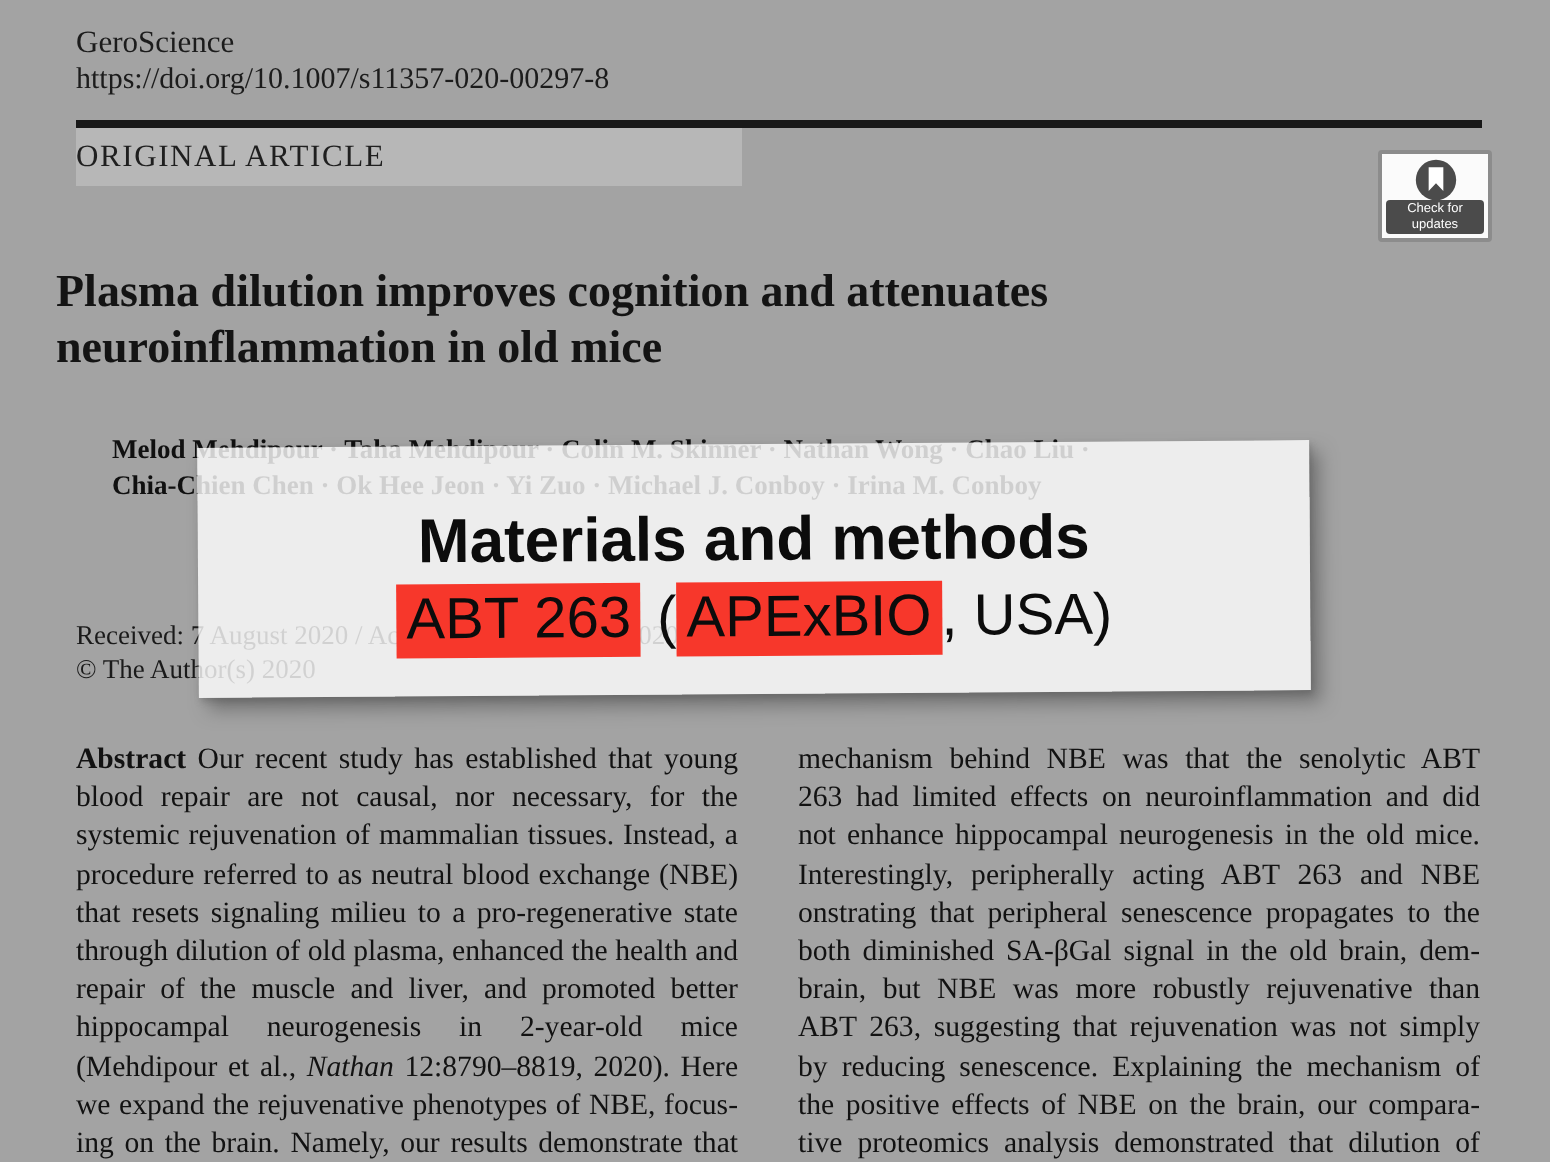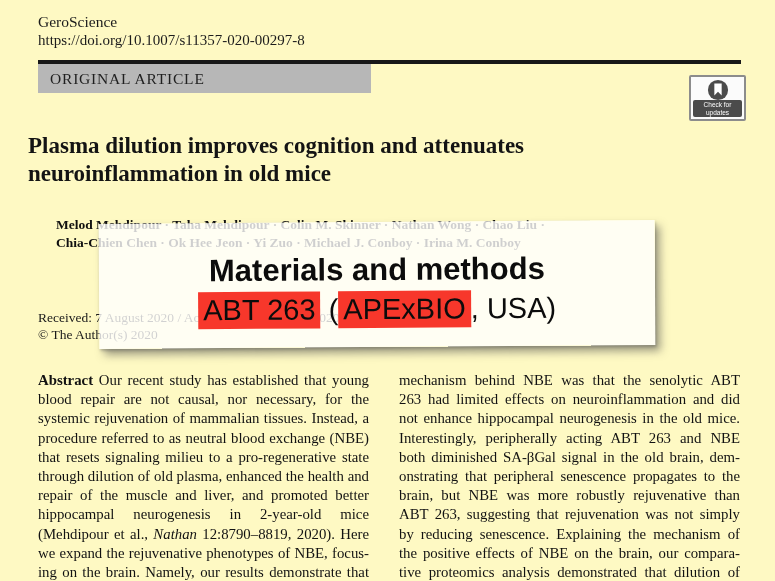--- a/index.html
+++ b/index.html
@@ -1,27 +1,27 @@
 <!DOCTYPE html>
 <html><head>
 <meta charset="utf-8">
 <style>
   * { margin:0; padding:0; box-sizing:border-box; }
   html,body { background:#ffffff; }
   .page {
-    position:relative; width:775px; height:581px; background:#fef9c3;
+    position:relative; width:775px; height:581px; background:#a3a3a3;
     font-family:"Liberation Serif", serif; color:#161616; overflow:hidden;
   }
   
   .journal-name { position:absolute; left:38px; top:13px; font-size:15.5px; color:#1c1c1c; }
   .doi-line     { position:absolute; left:38px; top:32px; font-size:15px; color:#1c1c1c; }
   .top-rule     { position:absolute; left:38px; top:60px; width:703px; height:4px; background:#181818; }
   .type-bar     {
     position:absolute; left:38px; top:64px; width:333px; height:29px;
-    background:#b7b7b7; line-height:29px; padding-left:12px;
+    background:#b7b7b7; line-height:29px; padding-left:0;
     font-size:15.5px; letter-spacing:0.8px; color:#1f1f1f;
   }
   
   .crossmark {
     position:absolute; left:689px; top:75px; width:57px; height:46px;
     border:2px solid #8c8c8c; border-radius:2px; background:#fbfbfb;
   }
   .crossmark .logo { position:absolute; left:50%; top:2px; transform:translateX(-50%); width:22px; height:22px; }
   .crossmark .band {
     position:absolute; left:2px; right:2px; bottom:2px; height:17px;
@@ -107,22 +107,22 @@
     <div class="tline"><span>(Mehdipour et al.,</span> <i>Nathan</i> <span>12:8790–8819, 2020). Here</span></div>
     <div class="tline">we expand the rejuvenative phenotypes of NBE, focus-</div>
     <div class="tline">ing on the brain. Namely, our results demonstrate that</div>
   </div>
 
   <div class="col col-right">
     <div class="tline">mechanism behind NBE was that the senolytic ABT</div>
     <div class="tline">263 had limited effects on neuroinflammation and did</div>
     <div class="tline">not enhance hippocampal neurogenesis in the old mice.</div>
     <div class="tline">Interestingly, peripherally acting ABT 263 and NBE</div>
+    <div class="tline">onstrating that peripheral senescence propagates to the</div>
     <div class="tline">both diminished SA-βGal signal in the old brain, dem-</div>
-    <div class="tline">onstrating that peripheral senescence propagates to the</div>
     <div class="tline">brain, but NBE was more robustly rejuvenative than</div>
     <div class="tline">ABT 263, suggesting that rejuvenation was not simply</div>
     <div class="tline">by reducing senescence. Explaining the mechanism of</div>
     <div class="tline">the positive effects of NBE on the brain, our compara-</div>
     <div class="tline">tive proteomics analysis demonstrated that dilution of</div>
   </div>
 
   <div class="overlay">
     <div class="overlay-heading">Materials and methods</div>
     <div class="overlay-line"><span class="hl">ABT 263</span><span> (</span><span class="hl">APExBIO</span><span>, USA)</span></div>

